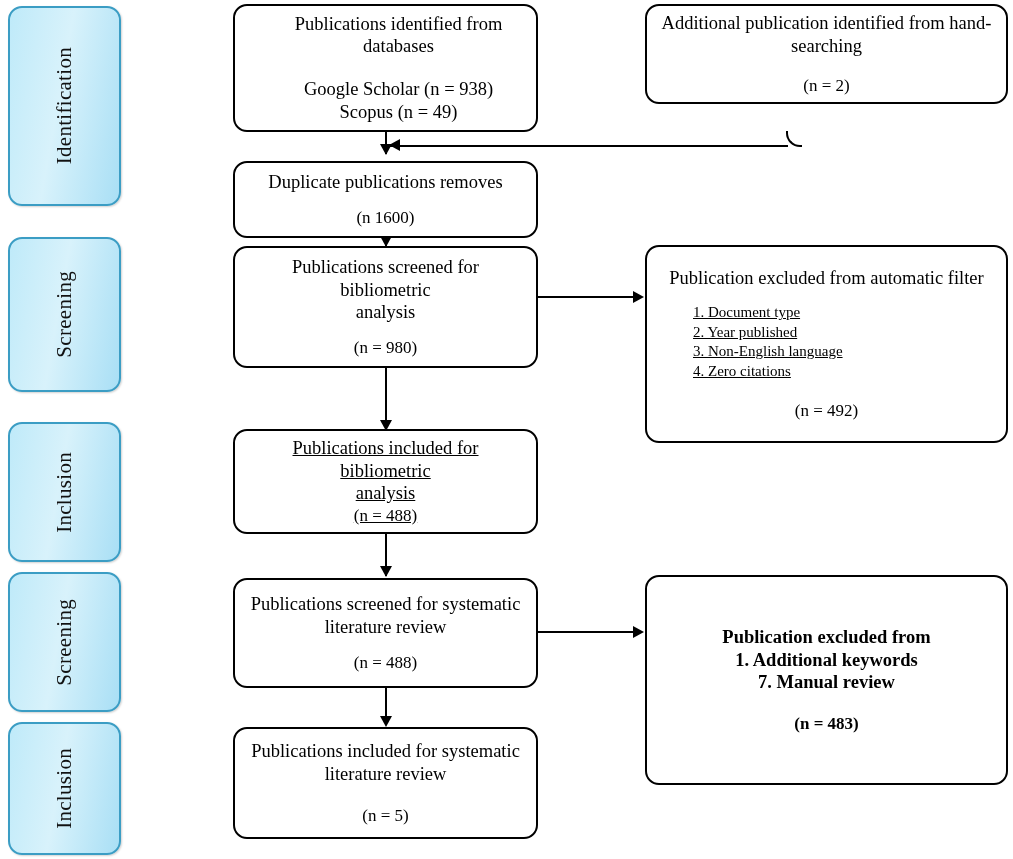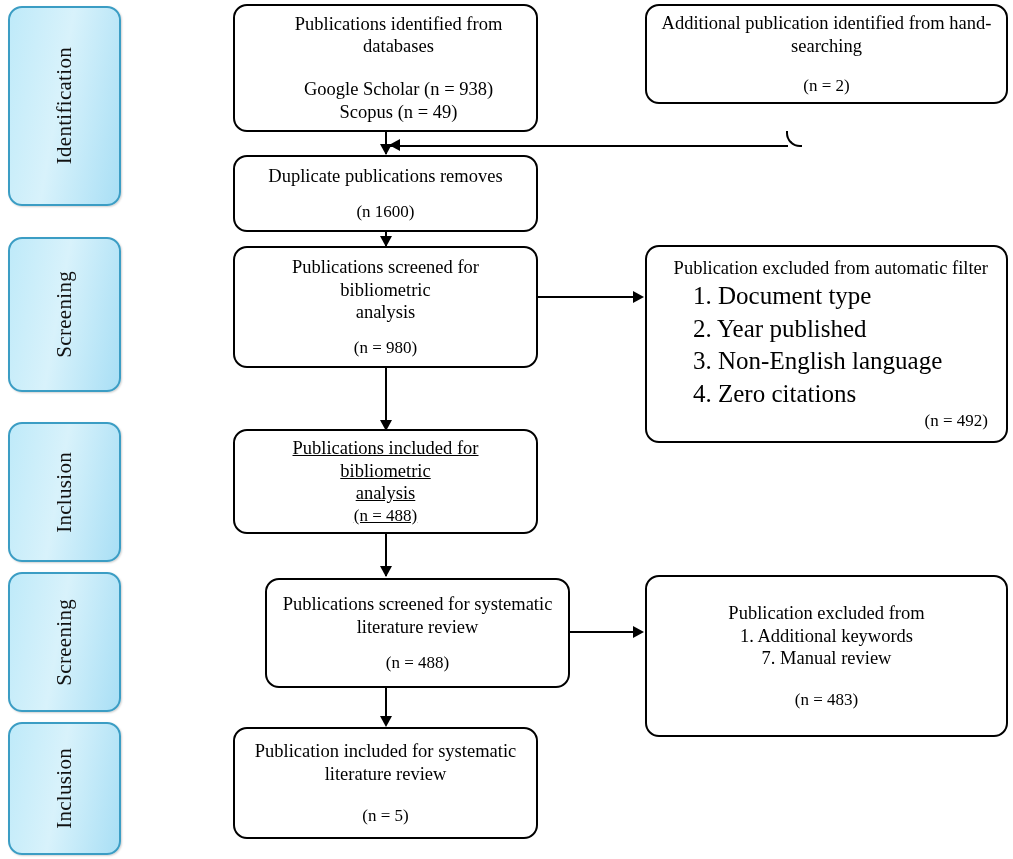--- a/index.html
+++ b/index.html
@@ -66,26 +66,27 @@
   .box .gap-sm { height: 14px; }
   .box .gap-md { height: 20px; }
   .box .count { font-size: 17px; }
 
   .box.left-align-list {
     align-items: flex-start;
     text-align: left;
   }
   .box.left-align-list .centered {
     width: 100%;
-    text-align: right;
+    text-align: center;
   }
   .list-item {
-    font-size: 25px;
+    font-size: 15px;
     line-height: 1.30;
     padding-left: 28px;
+    text-decoration: underline;
   }
 
   
   .vline {
     position: absolute;
     background: #000000;
     width: 2.4px;
   }
   .hline {
     position: absolute;
@@ -173,21 +174,21 @@
     <div class="line">Scopus (n = 49)</div>
   </div>
 
   <div class="box" style="left:645px; top:4px; width:363px; height:100px;">
     <div class="title">Additional publication identified from hand-</div>
     <div class="title">searching</div>
     <div class="gap-md"></div>
     <div class="count">(n = 2)</div>
   </div>
 
-  <div class="box" style="left:233px; top:155px; width:305px; height:77px;">
+  <div class="box" style="left:233px; top:161px; width:305px; height:77px;">
     <div class="title">Duplicate publications removes</div>
     <div class="gap-sm"></div>
     <div class="count">(n 1600)</div>
   </div>
 
   <div class="box" style="left:233px; top:246px; width:305px; height:122px;">
     <div class="title">Publications screened for bibliometric</div>
     <div class="title">analysis</div>
     <div class="gap-sm"></div>
     <div class="count">(n = 980)</div>
@@ -204,35 +205,35 @@
     <div class="centered count">(n = 492)</div>
   </div>
 
   <div class="box" style="left:233px; top:429px; width:305px; height:105px;text-decoration:underline;">
     <div class="title">Publications included for bibliometric</div>
     <div class="title">analysis</div>
     <div class="gap-sm"></div>
     <div class="count">(n = 488)</div>
   </div>
 
-  <div class="box" style="left:233px; top:578px; width:305px; height:110px;margin-left:32px;">
+  <div class="box" style="left:233px; top:578px; width:305px; height:110px;">
     <div class="title">Publications screened for systematic</div>
     <div class="title">literature review</div>
     <div class="gap-sm"></div>
     <div class="count">(n = 488)</div>
   </div>
 
-  <div class="box" style="left:645px; top:575px; width:363px; height:162px;">
+  <div class="box" style="left:645px; top:575px; width:363px; height:210px;font-weight:bold;">
     <div class="title">Publication excluded from</div>
     <div class="title">1. Additional keywords</div>
     <div class="title">7. Manual review</div>
     <div class="gap-md"></div>
     <div class="count">(n = 483)</div>
   </div>
 
   <div class="box" style="left:233px; top:727px; width:305px; height:112px;">
-    <div class="title">Publication included for systematic</div>
+    <div class="title">Publications included for systematic</div>
     <div class="title">literature review</div>
     <div class="gap-md"></div>
     <div class="count">(n = 5)</div>
   </div>
 
 </div>
 
 </body></html>

